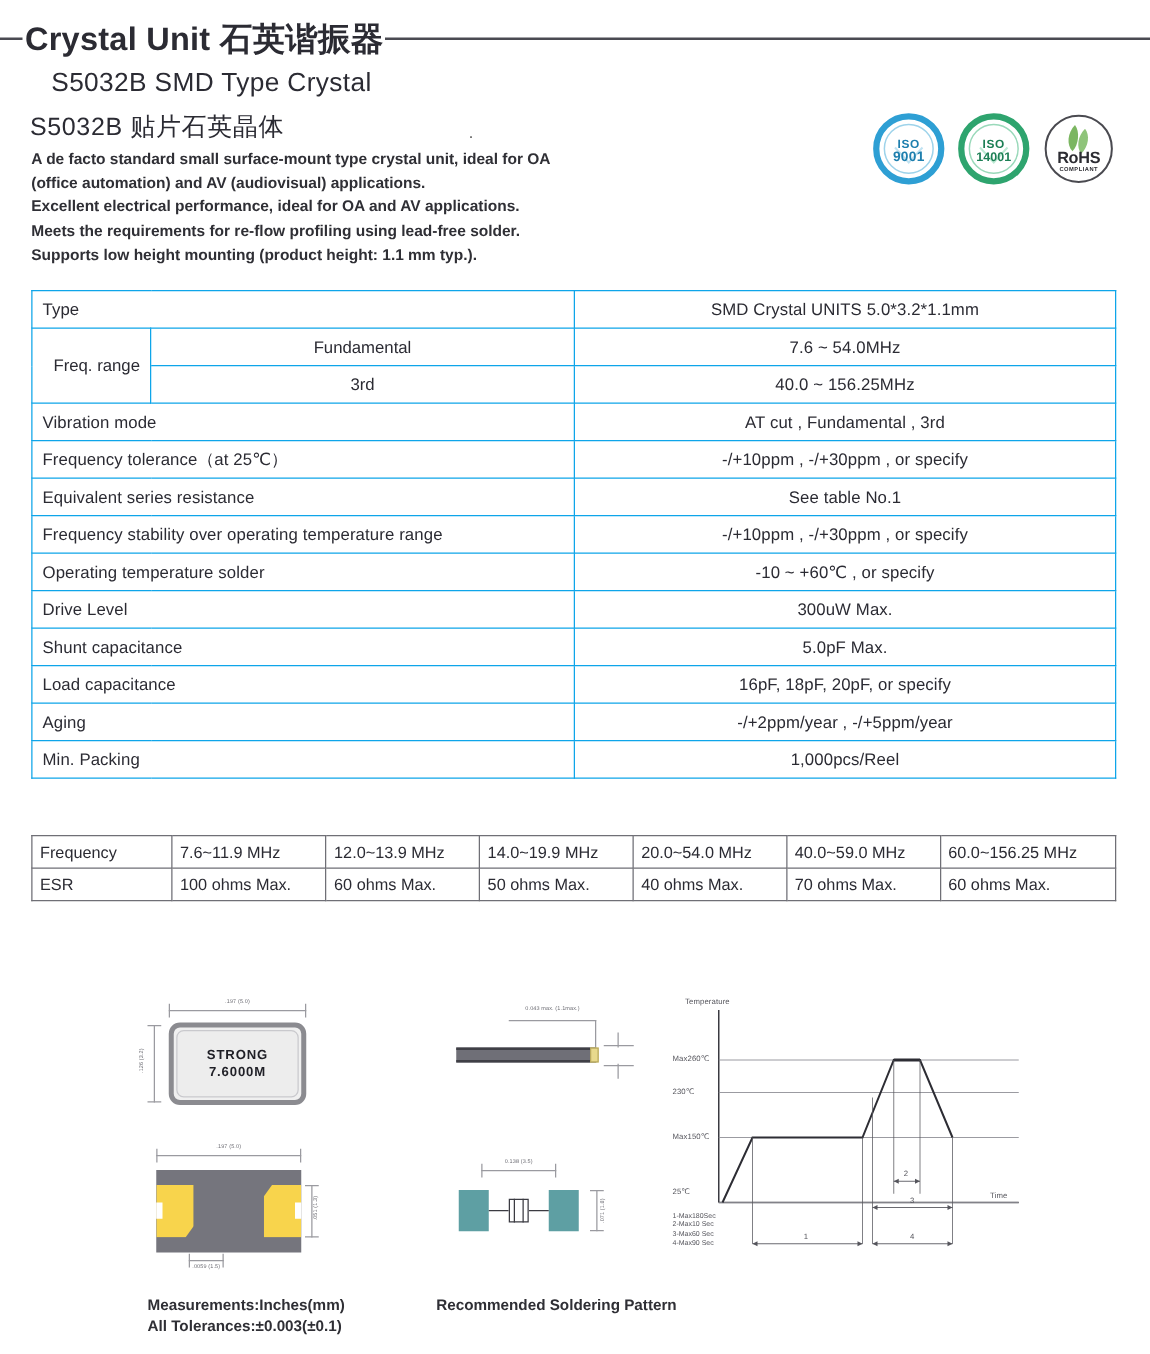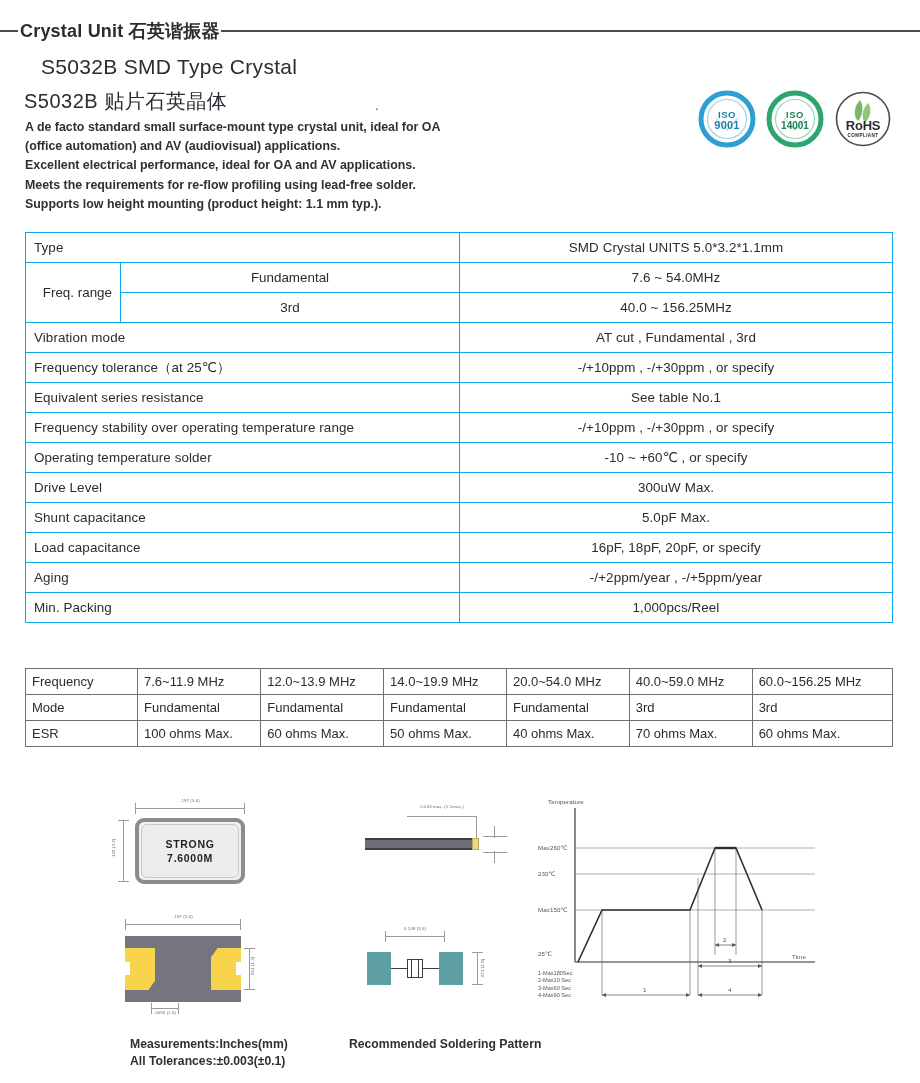--- a/index.html
+++ b/index.html
@@ -23,21 +23,21 @@
     display: flex;
     align-items: center;
   }
   .rule-left {
     width: 18px; height: 2px;
     background: #4a4a52;
     flex: 0 0 auto;
     margin-right: 2px;
   }
   .header-title {
-    font-size: 18px;
+    font-size: 26px;
     font-weight: 600;
     letter-spacing: 0.2px;
     color: #2b2b33;
     white-space: nowrap;
     flex: 0 0 auto;
     line-height: 1;
   }
   .rule-right {
     flex: 1 1 auto;
     height: 2px;
@@ -362,29 +362,20 @@
 <table class="esr-table">
   <tbody>
     <tr>
       <td class="esr-rowhead">Frequency</td>
       <td>7.6~11.9 MHz</td>
       <td>12.0~13.9 MHz</td>
       <td>14.0~19.9 MHz</td>
       <td>20.0~54.0 MHz</td>
       <td>40.0~59.0 MHz</td>
       <td>60.0~156.25 MHz</td>
-    </tr>
-    <tr>
-      <td class="esr-rowhead">Mode</td>
-      <td>Fundamental</td>
-      <td>Fundamental</td>
-      <td>Fundamental</td>
-      <td>Fundamental</td>
-      <td>3rd</td>
-      <td>3rd</td>
     </tr>
     <tr>
       <td class="esr-rowhead">ESR</td>
       <td>100 ohms Max.</td>
       <td>60 ohms Max.</td>
       <td>50 ohms Max.</td>
       <td>40 ohms Max.</td>
       <td>70 ohms Max.</td>
       <td>60 ohms Max.</td>
     </tr>
@@ -527,20 +518,20 @@
     <div class="chart-notes" style="left:8px; top:180px;">
       <div>1-Max180Sec</div>
       <div>2-Max10 Sec</div>
       <div>3-Max60 Sec</div>
       <div>4-Max90 Sec</div>
     </div>
   </div>
 </div>
 
 <div class="captions">
-  <div class="cap-col" style="left:12px; top:0px;">
+  <div class="cap-col" style="left:0px; top:0px;">
     <div>Measurements:Inches(mm)</div>
     <div>All Tolerances:±0.003(±0.1)</div>
   </div>
   <div class="cap-col" style="left:231px; top:0px;">
     <div>Recommended Soldering Pattern</div>
   </div>
 </div>
 
 </body></html>

